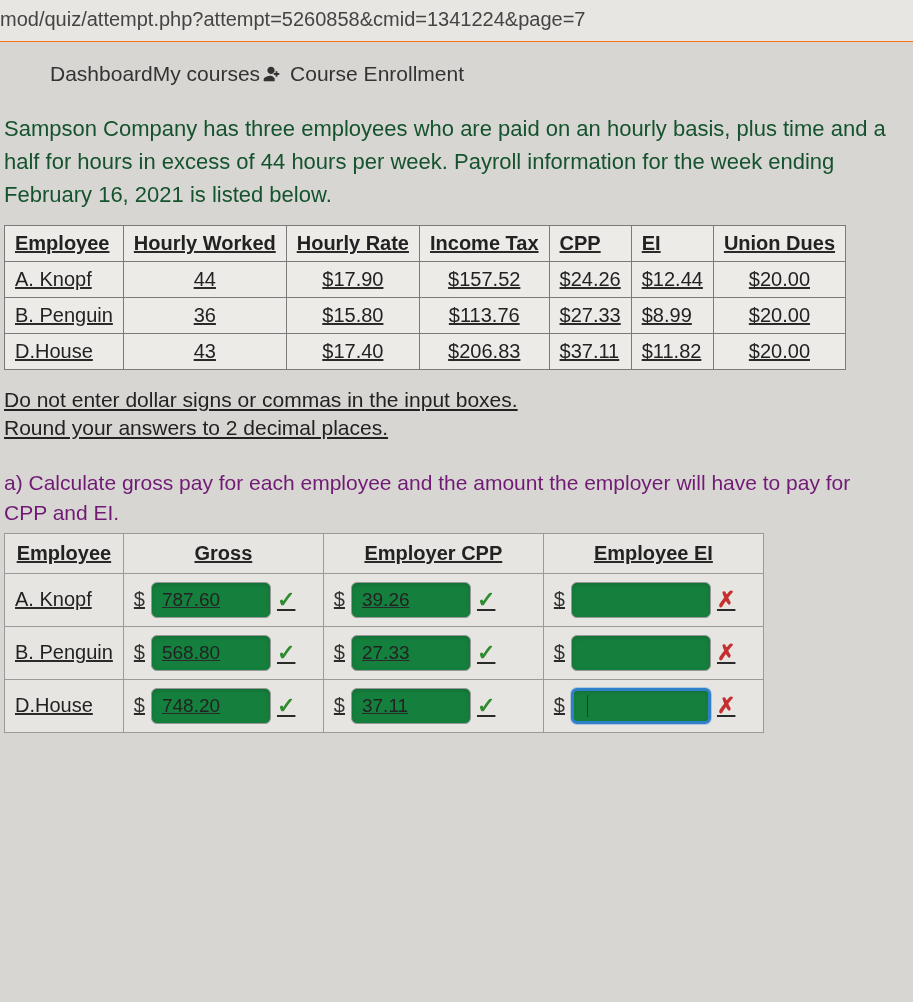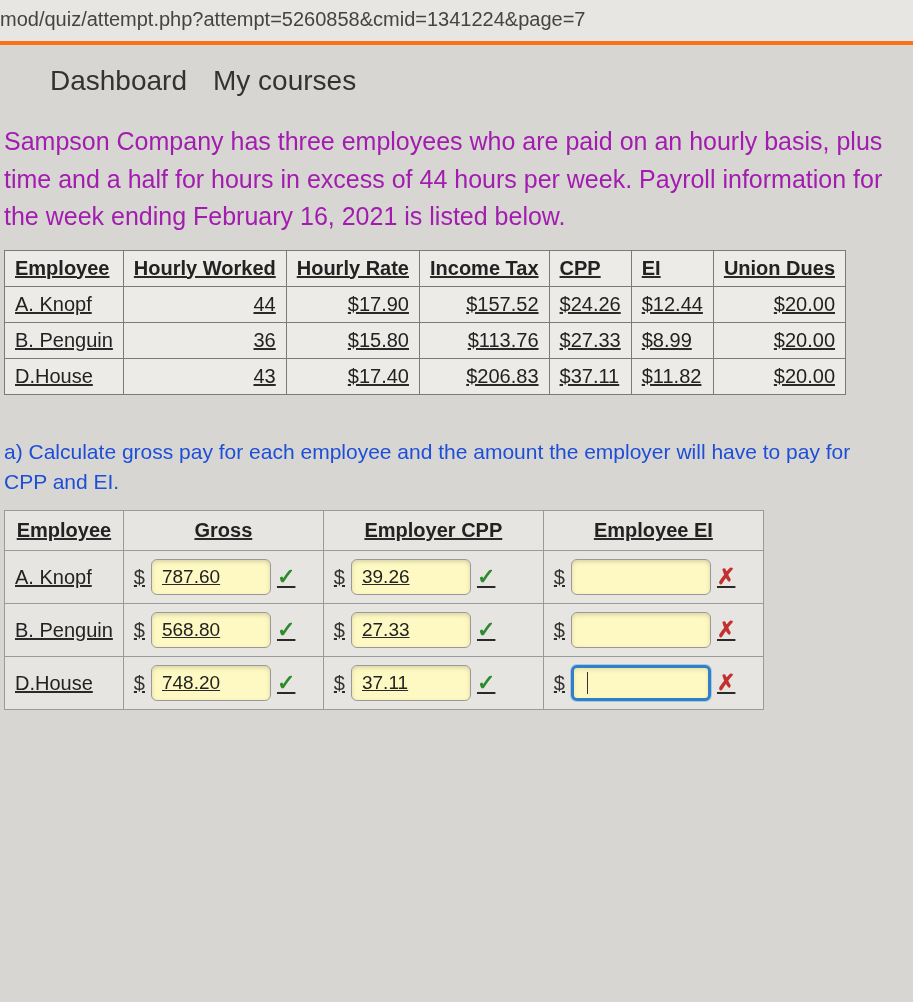--- a/index.html
+++ b/index.html
@@ -6,91 +6,90 @@
   body {
     margin: 0;
     padding: 0;
     font-family: -apple-system, BlinkMacSystemFont, "Segoe UI", Arial, sans-serif;
     background: #d8d6d2;
     color: #2a2a2a;
     width: 913px;
   }
   .topbar {
     background: #e8e6e2;
-    border-bottom: 4px solid #f97316;
+    border-bottom: 1px solid #f97316;
     padding: 8px 0 10px 0;
     font-size: 20px;
     color: #444;
   }
   .nav {
     display: flex;
     align-items: center;
-    gap: 26px;
     padding: 20px 0 20px 50px;
-    font-size: 28px;
+    font-size: 21px;
     color: #333;
   }
   .nav-item { cursor: pointer; }
   .enroll { display: flex; align-items: center; gap: 8px; color: #333; }
   .person-plus-icon {
     width: 22px; height: 22px; fill: #333;
   }
   .content {
     padding: 0 10px 0 0;
   }
   .prompt {
-    font-size: 25px;
+    font-size: 22px;
     line-height: 1.5;
-    color: #a21caf;
+    color: #14532d;
     padding: 6px 10px 14px 4px;
   }
   table {
     border-collapse: collapse;
     margin-left: 4px;
     text-decoration: underline;
   }
   .data-table th, .data-table td {
     border: 1px solid #7a7a7a;
     padding: 6px 10px;
     font-size: 20px;
     text-align: left;
     background: #ecebe8;
     color: #222;
     white-space: nowrap;
   }
   .data-table th { font-weight: 700; }
-  .data-table td.center { text-align: right; }
+  .data-table td.center { text-align: center; }
   .hint {
     padding: 18px 0 4px 4px;
     font-size: 21px;
   }
   .hint div { text-decoration: underline; color: #222; padding-bottom: 4px; }
   .qa {
-    padding: 20px 10px 13px 4px;
+    padding: 20px 10px 4px 4px;
     font-size: 21px;
-    color: #1d4ed8;
+    color: #701a75;
     line-height: 1.45;
   }
   .answer-table th, .answer-table td {
     border: 1px solid #9a9a9a;
     padding: 8px 10px;
     font-size: 20px;
     background: #e6e5e1;
     color: #222;
     text-align: left;
   }
   .answer-table th { font-weight: 700; text-align: center; }
   .cellwrap {
     display: flex;
     align-items: center;
     gap: 6px;
   }
   .dollar { color: #333; }
   .inputbox {
-    background: #fef9c3;
+    background: #15803d;
     border: 1px solid #999;
     border-radius: 6px;
     box-shadow: inset 0 2px 4px rgba(0,0,0,0.15);
     padding: 6px 10px;
     min-width: 120px;
     height: 36px;
     font-size: 19px;
     color: #222;
     display: inline-flex;
     align-items: center;
@@ -115,20 +114,26 @@
 </head>
 <body>
 
 <div class="topbar">
   <span>mod/quiz/attempt.php?attempt=5260858&amp;cmid=1341224&amp;page=7</span>
 </div>
 
 <div class="nav">
   <span class="nav-item">Dashboard</span>
   <span class="nav-item">My courses</span>
+  <span class="nav-item enroll">
+    <svg class="person-plus-icon" viewBox="0 0 24 24">
+        <path d="M12 12c2.2 0 4-1.8 4-4s-1.8-4-4-4-4 1.8-4 4 1.8 4 4 4zm0 2c-2.7 0-8 1.3-8 4v2h12v-2c0-.4.1-.8.2-1.2C14.7 15.6 13 14 12 14zm7-3v-2h-2v2h-2v2h2v2h2v-2h2v-2h-2z"></path>
+      </svg>
+    <span>Course Enrollment</span>
+  </span>
 </div>
 
 <div class="content">
   <div class="prompt">Sampson Company has three employees who are paid on an hourly basis, plus time and a half for hours in excess of 44 hours per week. Payroll information for the week ending February 16, 2021 is listed below.</div>
 
   <table class="data-table">
     <thead>
         <tr>
       <th>Employee</th>
       <th>Hourly Worked</th>
@@ -164,20 +169,22 @@
         <td class="center">$17.40</td>
         <td class="center">$206.83</td>
         <td>$37.11</td>
         <td>$11.82</td>
         <td class="center">$20.00</td>
       </tr>
     </tbody>
   </table>
 
   <div class="hint">
+    <div>Do not enter dollar signs or commas in the input boxes.</div>
+    <div>Round your answers to 2 decimal places.</div>
   </div>
 
   <div class="qa">a) Calculate gross pay for each employee and the amount the employer will have to pay for CPP and EI.</div>
 
   <table class="answer-table">
     <thead>
         <tr>
       <th>Employee</th>
       <th style="min-width:200px">Gross</th>
       <th style="min-width:220px">Employer CPP</th>

